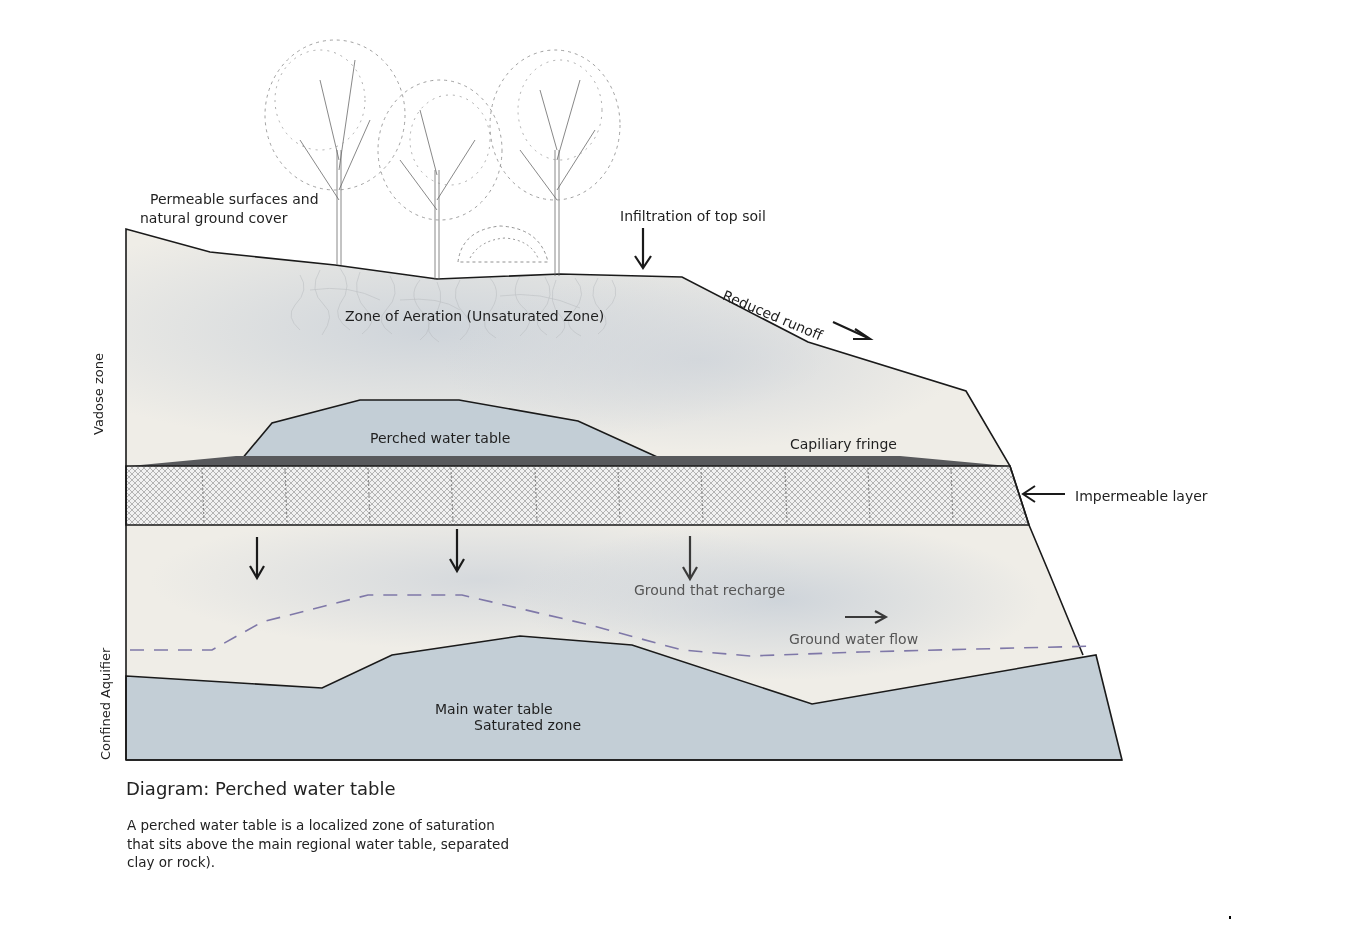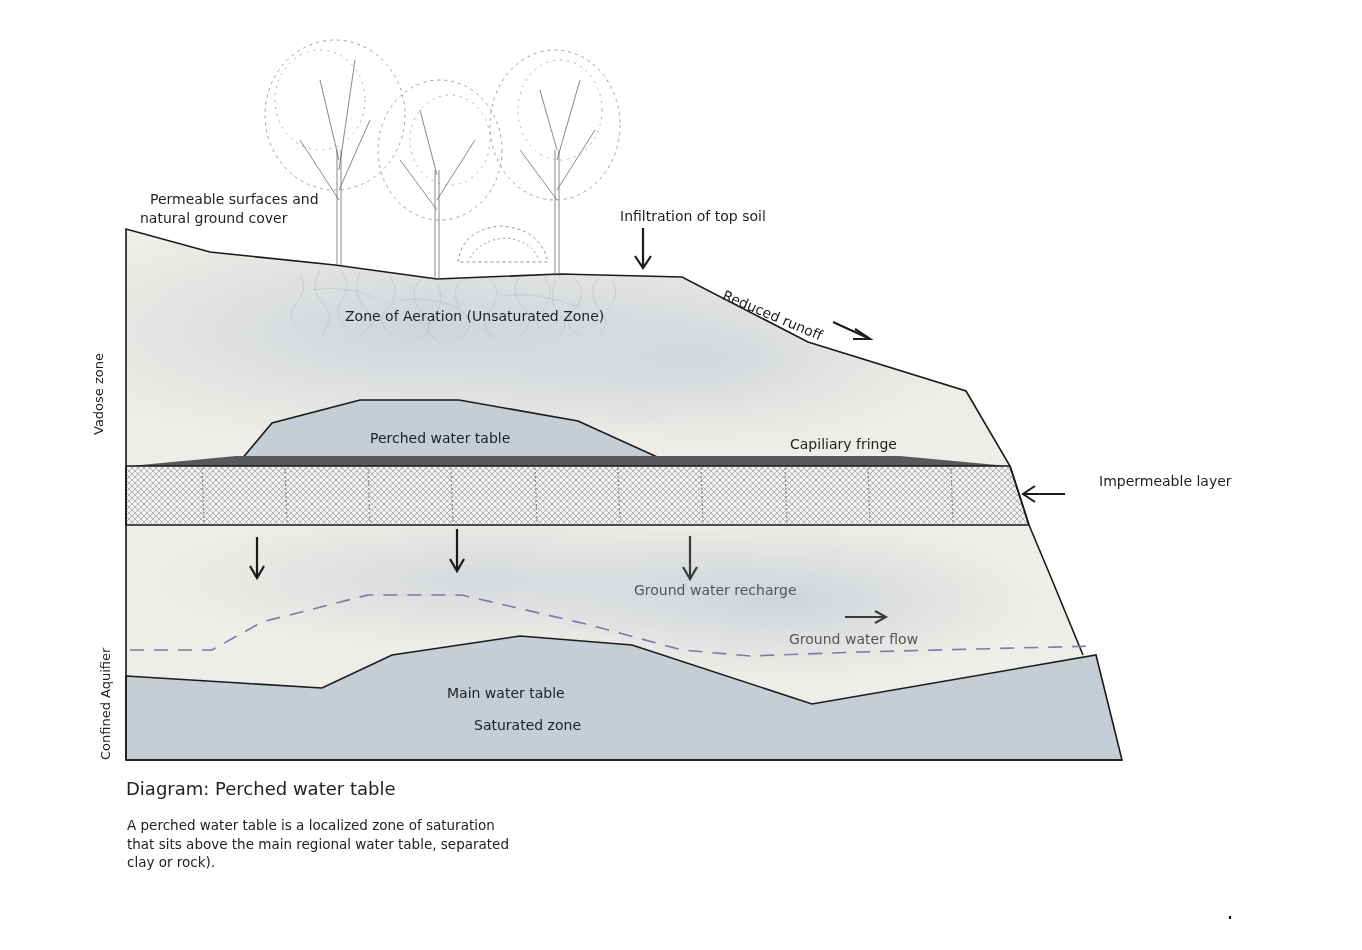--- a/index.html
+++ b/index.html
@@ -150,24 +150,24 @@
   </svg>
 
   
   <div class="lbl" style="left:150px; top:190px;">Permeable surfaces and</div>
   <div class="lbl" style="left:140px; top:209px;">natural ground cover</div>
   <div class="lbl" style="left:620px; top:207px;">Infiltration of top soil</div>
   <div class="lbl" style="left:727px; top:286px; transform: rotate(23deg); transform-origin:left top;">Reduced runoff</div>
   <div class="lbl" style="left:345px; top:307px;">Zone of Aeration (Unsaturated Zone)</div>
   <div class="lbl" style="left:370px; top:429px;">Perched water table</div>
   <div class="lbl" style="left:790px; top:435px;">Capiliary fringe</div>
-  <div class="lbl" style="left:1075px; top:472px;margin-left:24px;">Impermeable layer</div>
-  <div class="lbl gray" style="left:634px; top:581px;">Ground water recharge</div>
+  <div class="lbl" style="left:1075px; top:487px;">Impermeable layer</div>
+  <div class="lbl gray" style="left:634px; top:581px;">Ground that recharge</div>
   <div class="lbl gray" style="left:789px; top:630px;">Ground water flow</div>
-  <div class="lbl" style="left:435px; top:684px;margin-left:12px;">Main water table</div>
+  <div class="lbl" style="left:435px; top:700px;">Main water table</div>
   <div class="lbl" style="left:474px; top:716px;text-align:center;">Saturated zone</div>
 
   <div class="vlabel" style="left:91px; top:435px;">Vadose zone</div>
   <div class="vlabel" style="left:98px; top:760px;">Confined Aquifier</div>
 
   <div id="caption-title">Diagram: Perched water table</div>
   <div id="caption-body">
     <span>A perched water table is a localized zone of saturation</span>
     <span>that sits above the main regional water table, separated</span>
     <span>clay or rock).</span>

